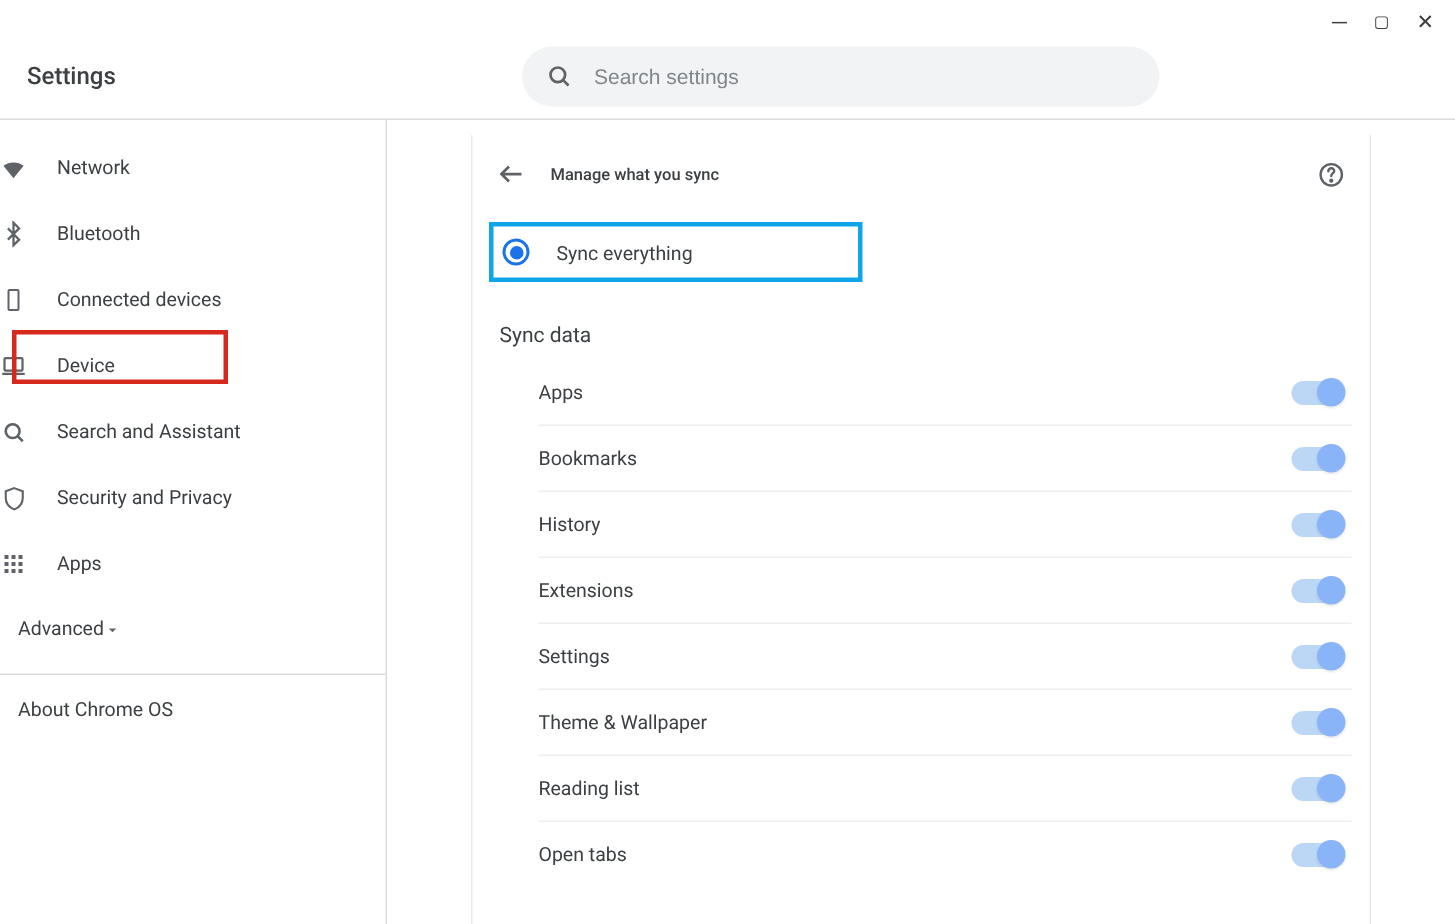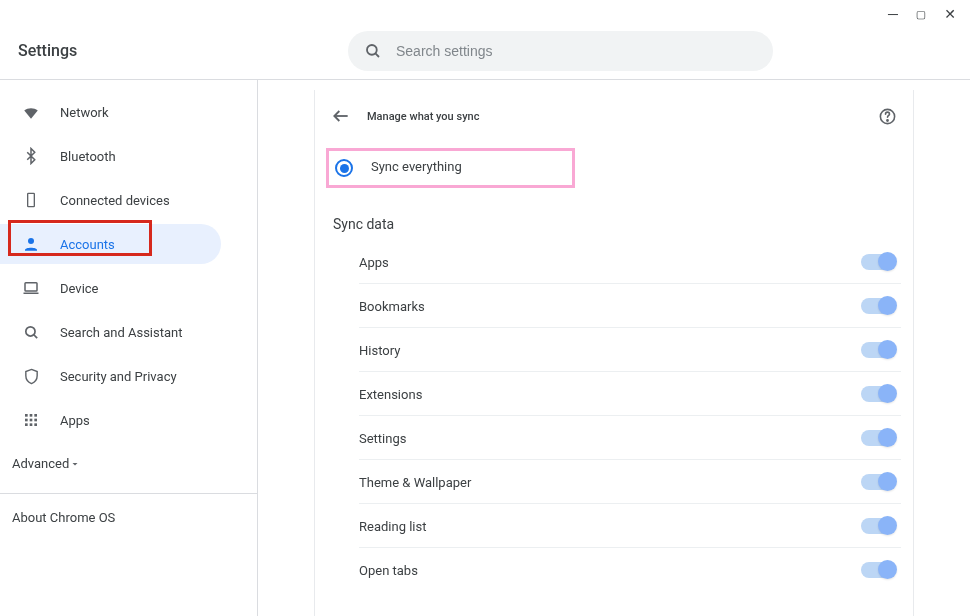--- a/index.html
+++ b/index.html
@@ -63,21 +63,20 @@
     width: 258px;
     padding-top: 12px;
     border-right: 1px solid #dadce0;
     overflow-y: auto;
   }
   .sidebar-items { padding-right: 36px; }
   .side-item {
     display: flex;
     align-items: center;
     height: 40px;
-    padding-left: 22px;
     gap: 20px;
     border-top-right-radius: 20px;
     border-bottom-right-radius: 20px;
     color: #3c4043;
     cursor: pointer;
     margin-bottom: 4px;
   }
   .side-item .icon {
     width: 18px;
     display: flex;
@@ -141,25 +140,25 @@
     color:#3c4043;
   }
   .radio-outline {
     width:18px; height:18px; border-radius:50%;
     border: 2px solid #5f6368;
     display:flex; align-items:center; justify-content:center;
   }
   .radio-outline.checked { border-color:#1a73e8; }
   .radio-dot { width:9px; height:9px; border-radius:50%; background:#1a73e8; }
   .redbox-radio {
-    border: 3px solid #f9a8d4;
+    border: 3px solid #0ea5e9;
     padding: 8px 110px 8px 6px;
     margin-left: -3px;
     display: inline-flex;
-    align-items:flex-start;
+    align-items:flex-end;
     gap:18px;
   }
   .section-title {
     padding: 28px 6px 4px 6px;
     color:#3c4043;
     font-size:14px;
   }
   .data-list { padding: 4px 0 0 32px; }
   .data-row {
     display:flex;
@@ -231,29 +230,20 @@
         <span>Bluetooth</span>
       </div>
       <div class="side-item">
         <span class="icon">
           <svg width="16" height="16" viewBox="0 0 24 24" fill="none" stroke="#5f6368" stroke-width="2">
               <rect x="7" y="2" width="10" height="20" rx="1"></rect>
             </svg>
         </span>
         <span>Connected devices</span>
       </div>
-      <div class="side-item active">
-        <span class="icon">
-          <svg width="18" height="18" viewBox="0 0 24 24" fill="#1a73e8">
-              <circle cx="12" cy="8" r="4"></circle>
-              <path d="M4 20c0-4 16-4 16 0v1H4z"></path>
-            </svg>
-        </span>
-        <span>Accounts</span>
-      </div>
       <div class="side-item">
         <span class="icon">
           <svg width="18" height="18" viewBox="0 0 24 24" fill="none" stroke="#5f6368" stroke-width="2">
               <rect x="4" y="5" width="16" height="11" rx="1"></rect>
               <line x1="2" y1="19" x2="22" y2="19"></line>
             </svg>
         </span>
         <span>Device</span>
       </div>
       <div class="side-item">

